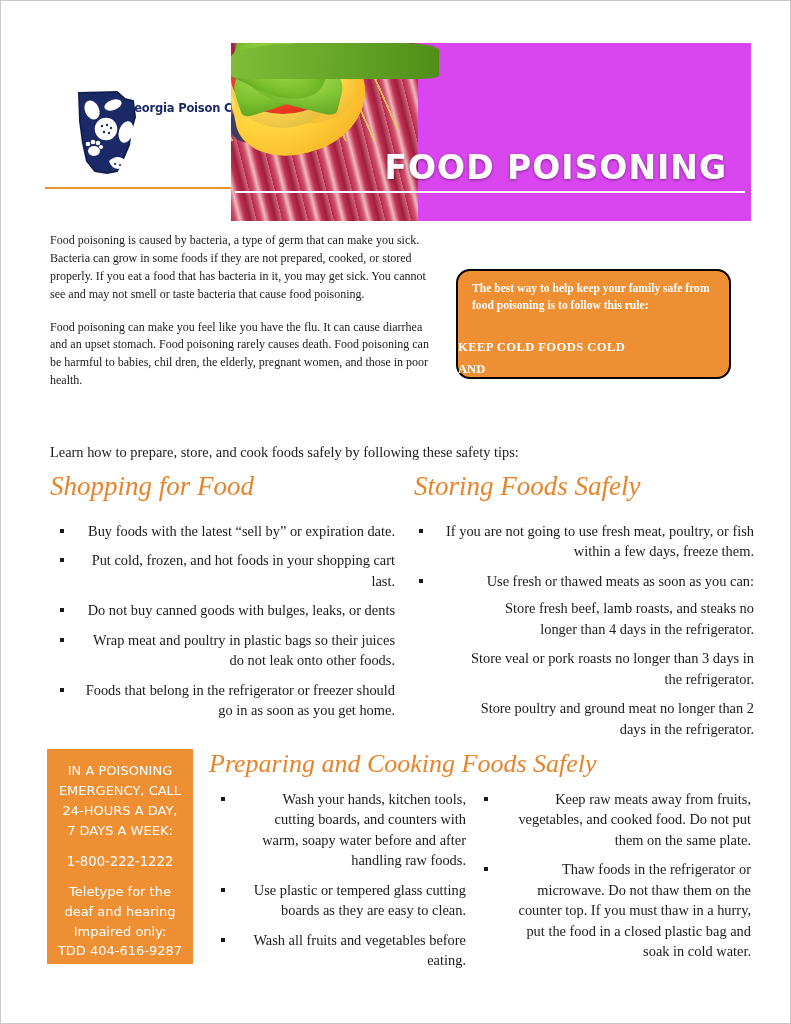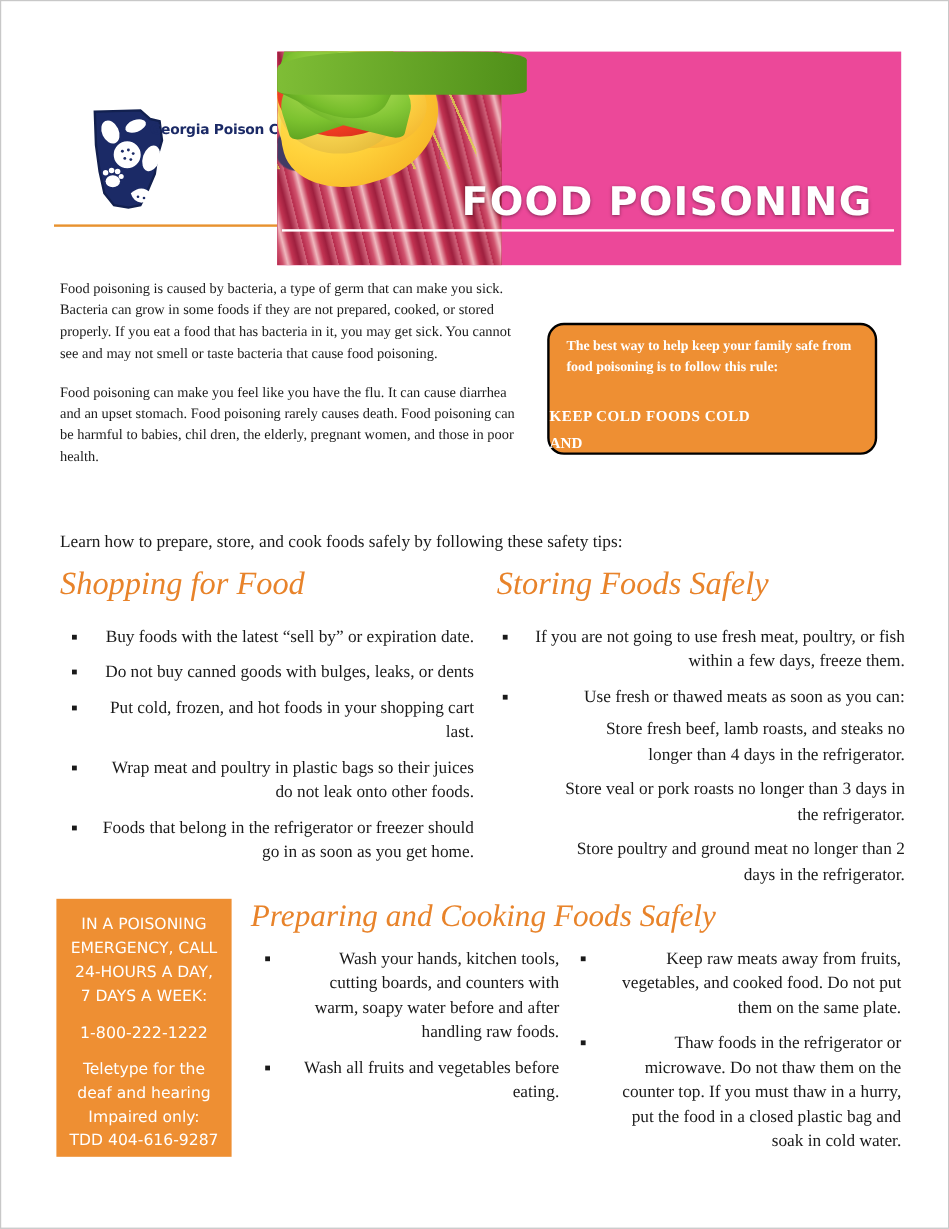--- a/index.html
+++ b/index.html
@@ -62,21 +62,21 @@
   }
 
   
   .banner {
     position: absolute;
     left: 230px;
     top: 42px;
     width: 520px;
     height: 178px;
     overflow: hidden;
-    background: #ec4899;
+    background: #d946ef;
   }
   .banner .layer { position: absolute; inset: 0; }
   .b-beans {
     left: 0; top: 0; width: 36%; height: 100%;
     background:
       repeating-linear-gradient(76deg,
         #b5284a 0px, #d0536e 5px, #f0b9bf 9px, #c23352 14px, #9e1f3e 19px, #d4687f 25px),
       linear-gradient(180deg, #c4345a, #a52342);
   }
   .b-beans-stems {
@@ -399,22 +399,22 @@
     <div class="rule-line">KEEP COLD FOODS COLD</div>
     <div class="rule-and">AND</div>
     <div class="rule-line2">KEEP HOT FOODS HOT!</div>
   </div>
 
   <div class="learn-line">Learn how to prepare, store, and cook foods safely by following these safety tips:</div>
 
   <div class="sect-head h-shop">Shopping for Food</div>
   <ul class="blist" id="list-shopping">
     <li>Buy foods with the latest “sell by” or expiration date.</li>
+    <li>Put cold, frozen, and hot foods in your shopping cart last.</li>
     <li>Do not buy canned goods with bulges, leaks, or dents</li>
-    <li>Put cold, frozen, and hot foods in your shopping cart last.</li>
     <li>Wrap meat and poultry in plastic bags so their juices do not leak onto other foods.</li>
     <li>Foods that belong in the refrigerator or freezer should go in as soon as you get home.</li>
   </ul>
 
   <div class="sect-head h-store">Storing Foods Safely</div>
   <ul class="blist" id="list-storing">
     <li>If you are not going to use fresh meat, poultry, or fish within a few days, freeze them.</li>
     <li>
       <span>Use fresh or thawed meats as soon as you can:</span>
       <ul class="blist sub">
@@ -433,20 +433,21 @@
     <div class="ephone">1-800-222-1222</div>
     <div class="etty">Teletype for the</div>
     <div class="etty" style="margin-top:0">deaf and hearing</div>
     <div class="etty" style="margin-top:0">Impaired only:</div>
     <div class="etdd">TDD 404-616-9287</div>
   </div>
 
   <div class="sect-head h-prep">Preparing and Cooking Foods Safely</div>
   <ul class="blist" id="list-prep-left">
     <li>Wash your hands, kitchen tools, cutting boards, and counters with warm, soapy water before and after handling raw foods.</li>
+    <li>Use plastic or tempered glass cutting boards as they are easy to clean.</li>
     <li>Wash all fruits and vegetables before eating.</li>
   </ul>
   <ul class="blist" id="list-prep-right">
     <li>Keep raw meats away from fruits, vegetables, and cooked food. Do not put them on the same plate.</li>
     <li>Thaw foods in the refrigerator or microwave. Do not thaw them on the counter top. If you must thaw in a hurry, put the food in a closed plastic bag and soak in cold water.</li>
   </ul>
 
 </div>
 
 </body></html>

